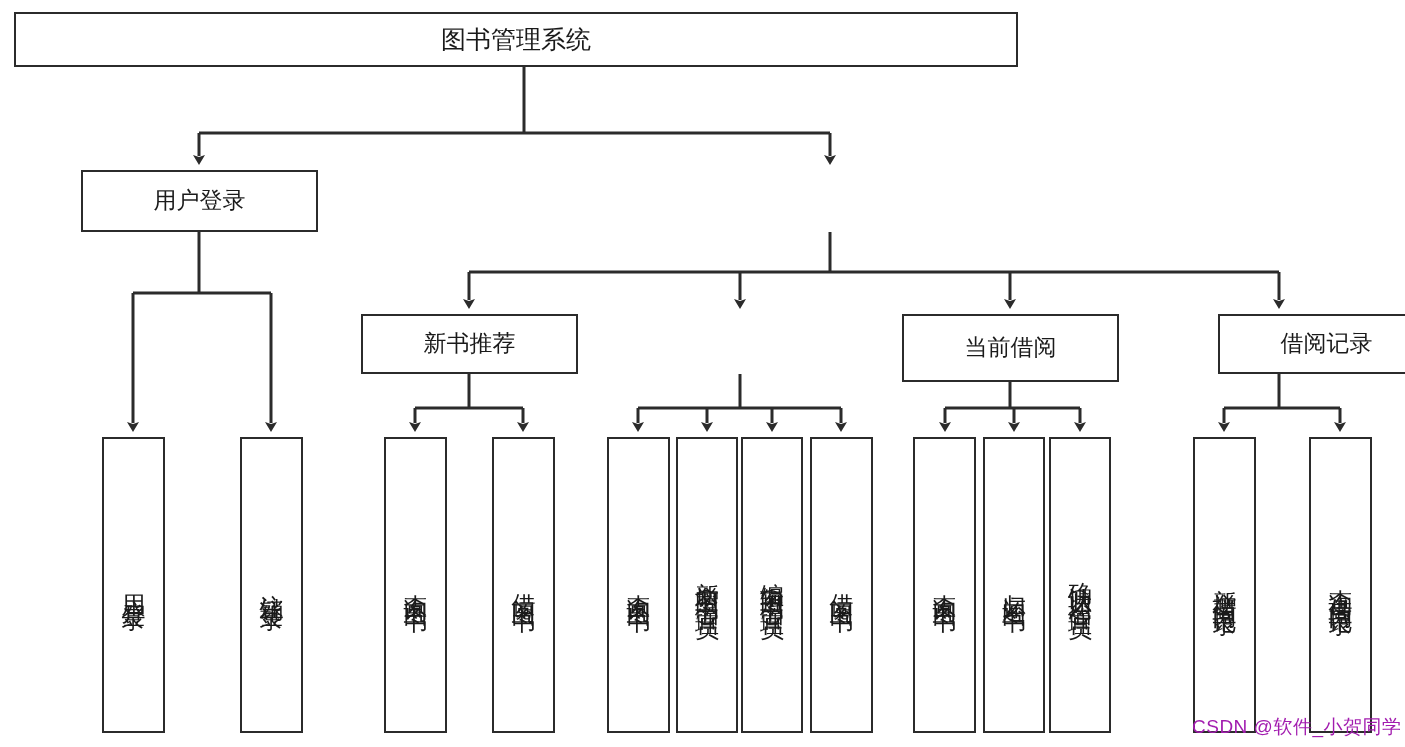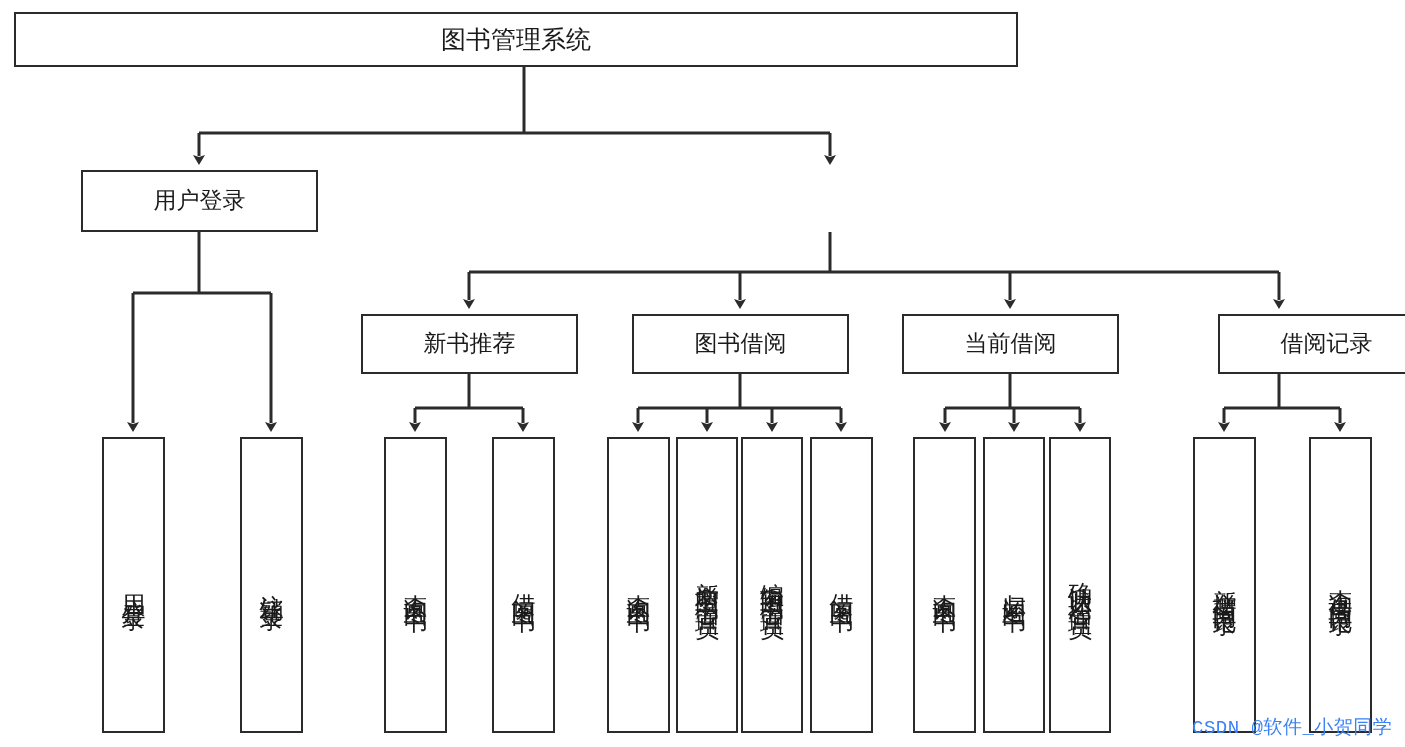--- a/index.html
+++ b/index.html
@@ -61,24 +61,24 @@
     -webkit-text-orientation: upright;
     font-size: 24px;
     letter-spacing: 5px;
     line-height: 1;
     white-space: nowrap;
     text-align: center;
   }
   .watermark {
     position: absolute;
     font-size: 19px;
-    color: #3b82f6;
+    color: #a21caf;
     white-space: nowrap;
     letter-spacing: 0.5px;
-    font-family: Liberation Mono, monospace;
+    font-family: Liberation Sans, sans-serif;
   }
 </style>
 </head>
 <body>
 
 <div id="canvas">
 
   <svg id="edges" viewBox="0 0 1405 747" width="1405" height="747" xmlns="http://www.w3.org/2000/svg">
     <defs>
       <marker id="arrow" markerWidth="10" markerHeight="12" refX="1" refY="6" orient="auto" markerUnits="userSpaceOnUse">
@@ -133,24 +133,21 @@
     <span class="label">图书管理系统</span>
   </div>
 
   <div class="node node-l2" style="left:81px; top:170px; width:237px; height:62px;">
     <span class="label">用户登录</span>
   </div>
 
   <div class="node node-l3" style="left:361px; top:314px; width:217px; height:60px;">
     <span class="label">新书推荐</span>
   </div>
-  <div class="node node-l3" style="left:632px; top:314px; width:217px; height:60px;">
-    <span class="label">图书借阅</span>
-  </div>
-  <div class="node node-l3" style="left:902px; top:314px; width:217px; height:60px;">
+  <div class="node node-l3" style="left:902px; top:314px; width:217px; height:68px;">
     <span class="label">当前借阅</span>
   </div>
   <div class="node node-l3" style="left:1171px; top:314px; width:217px; height:60px;margin-left:47px;">
     <span class="label">借阅记录</span>
   </div>
 
   <div class="node node-leaf" style="left:102px; top:437px; width:63px; height:296px;">
     <span class="label">用户登录</span>
   </div>
   <div class="node node-leaf" style="left:240px; top:437px; width:63px; height:296px;">

